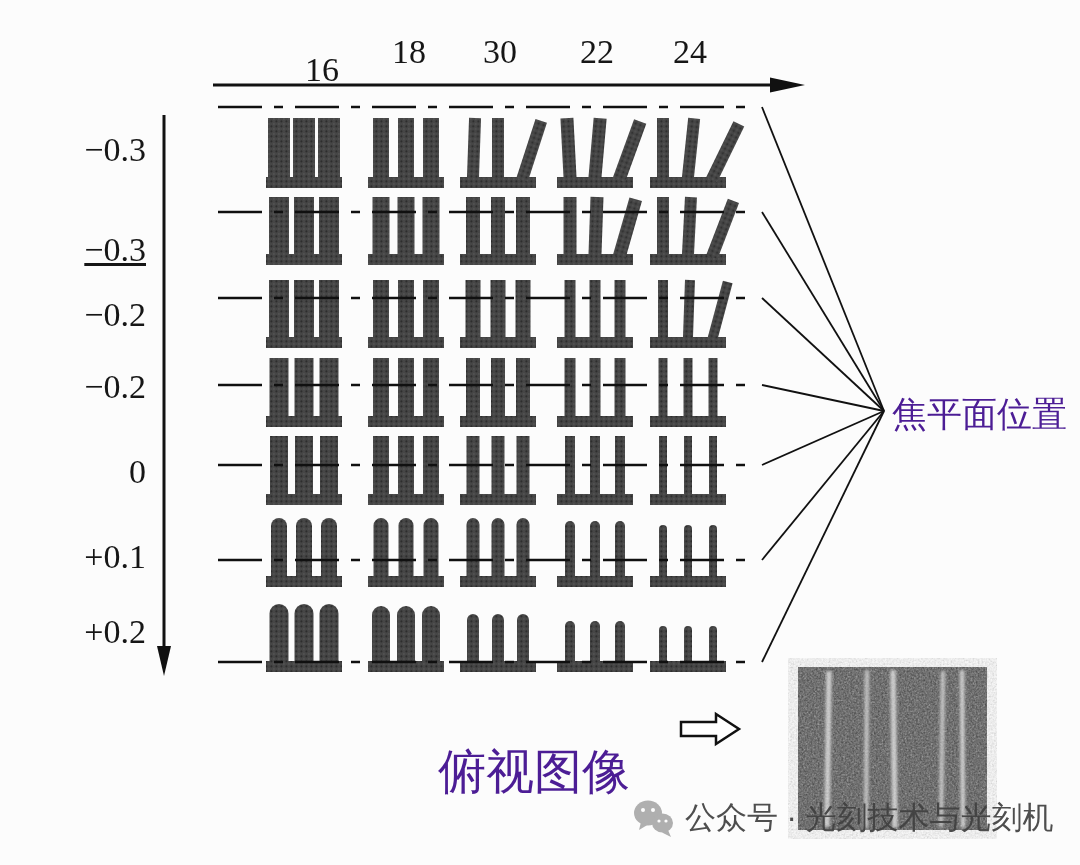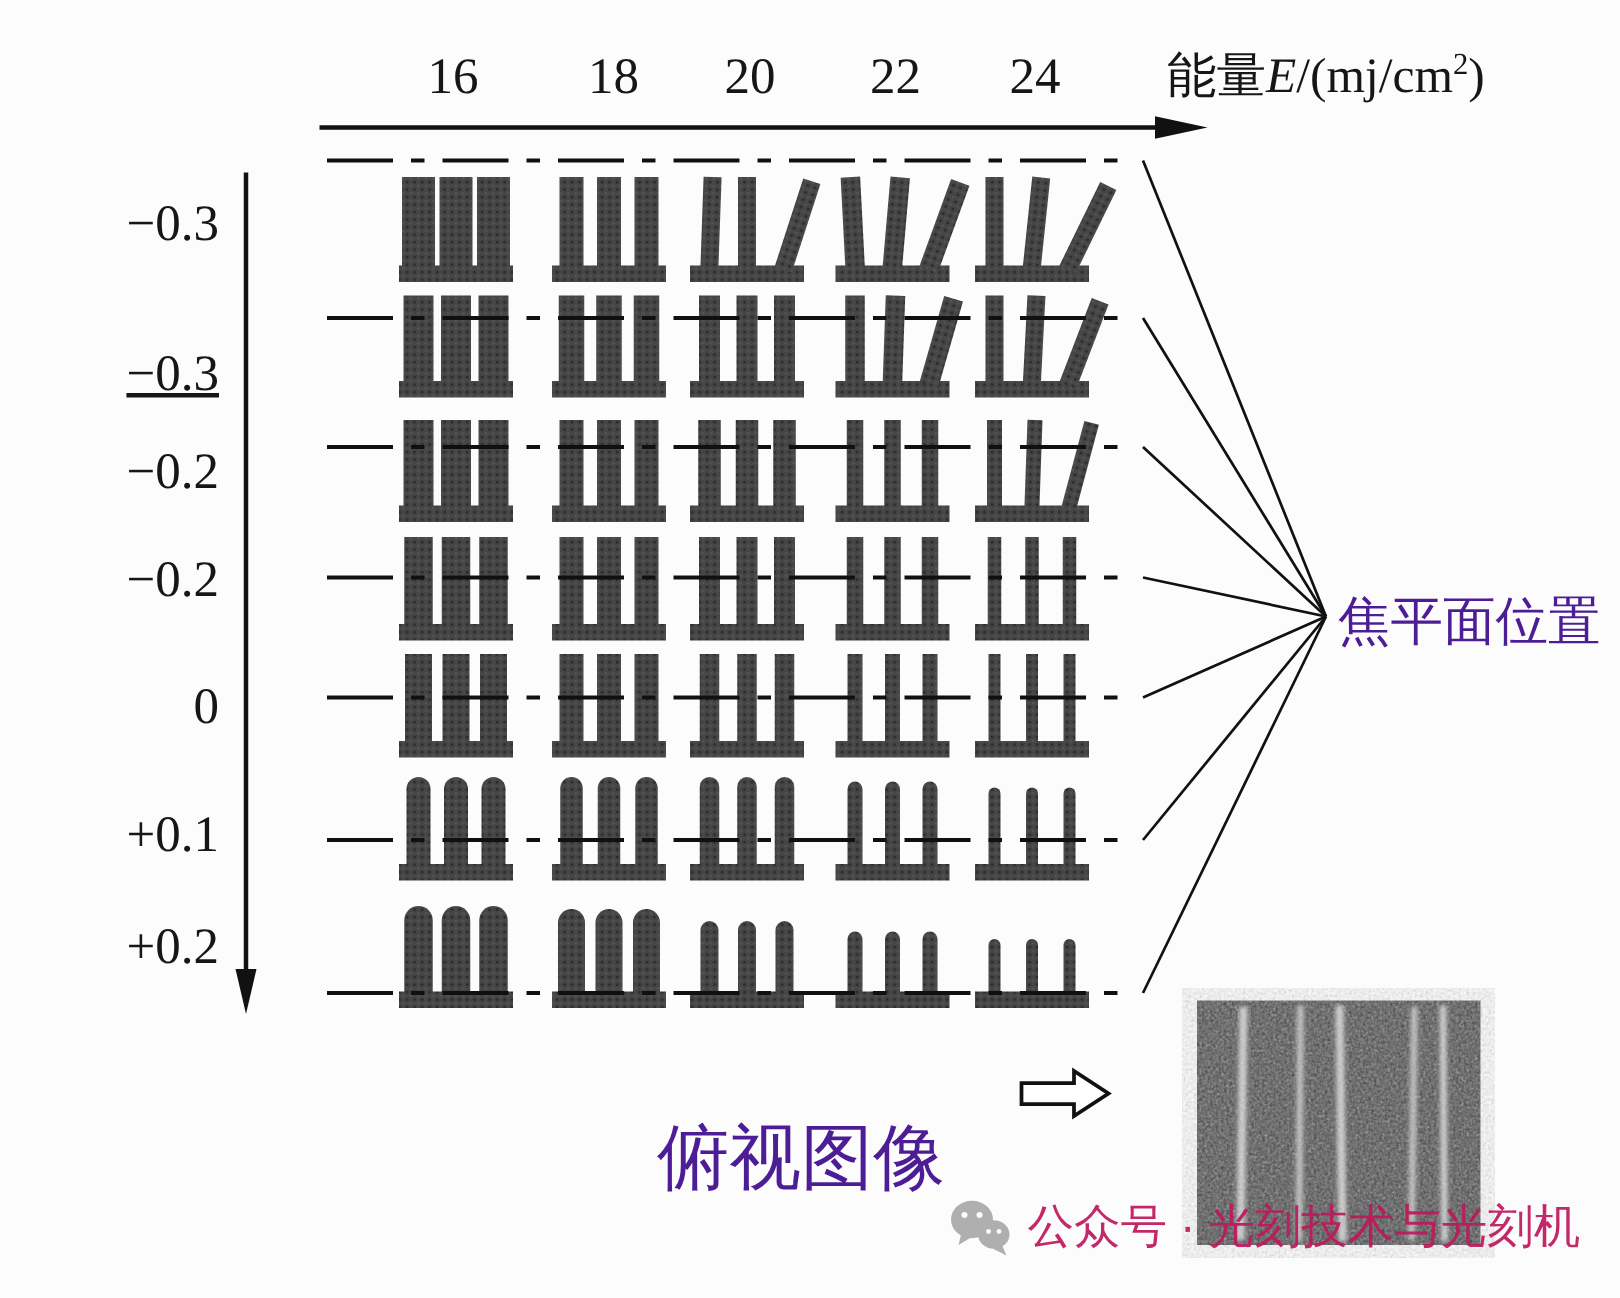--- a/index.html
+++ b/index.html
@@ -24,21 +24,21 @@
     text-align:right;font-size:34px;color:#161616;
   }
   .axis-label{
     font-size:33px;color:#161616;white-space:nowrap;
   }
   .axis-label i{font-style:italic;}
   sup{font-size:0.62em;vertical-align:super;line-height:0;}
   .cn-label{font-size:35px;color:#4c1d95;white-space:nowrap;}
   #watermark{
     display:flex;align-items:center;gap:10px;
-    color:#be185d;font-size:31px;
+    color:#404040;font-size:31px;
     font-family:"Liberation Sans","DejaVu Sans",sans-serif;
     white-space:nowrap;opacity:0.92;
     z-index:5;
   }
 </style>
 </head>
 <body>
 
 <div id="stage">
 
@@ -313,30 +313,27 @@
         <line x1="829" y1="671" x2="827" y2="827" stroke="#e8e8e8" stroke-width="6" opacity="0.85"></line>
         <line x1="867" y1="670" x2="866" y2="828" stroke="#dedede" stroke-width="5" opacity="0.8"></line>
         <line x1="893" y1="670" x2="895" y2="828" stroke="#e8e8e8" stroke-width="6" opacity="0.85"></line>
         <line x1="943" y1="671" x2="941" y2="827" stroke="#dedede" stroke-width="5" opacity="0.8"></line>
         <line x1="962" y1="670" x2="963" y2="828" stroke="#e8e8e8" stroke-width="5" opacity="0.85"></line>
       </g>
     </g>
   </svg>
 
   <div id="eticks" class="abs" style="left:0;top:0;">
-      <div class="tick-e" style="left: 272px;">16</div>
+      <div class="tick-e" style="left: 292px; margin-top: 18px;">16</div>
       <div class="tick-e" style="left: 379px; font-family: Liberation Serif, serif;">18</div>
-      <div class="tick-e" style="left: 470px;">20</div>
+      <div class="tick-e" style="left: 470px;">30</div>
       <div class="tick-e" style="left: 567px;">22</div>
       <div class="tick-e" style="left: 660px;">24</div>
     </div>
 
-  <div class="abs axis-label" style="left:778px;top:28px;">
-    <span>能量</span><i>E</i><span>/(mj/cm</span><sup>2</sup><span>)</span>
-  </div>
 
   <div id="fticks" class="abs" style="left:0;top:0;">
       <div class="tick-f" style="top: 131px;">−0.3</div>
       <div class="tick-f" style="top: 231px; text-decoration: underline;">−0.3</div>
       <div class="tick-f" style="top: 296px;">−0.2</div>
       <div class="tick-f" style="top: 368px;">−0.2</div>
       <div class="tick-f" style="top: 453px;">0</div>
       <div class="tick-f" style="top: 538px;">+0.1</div>
       <div class="tick-f" style="top: 613px;">+0.2</div>
     </div>

